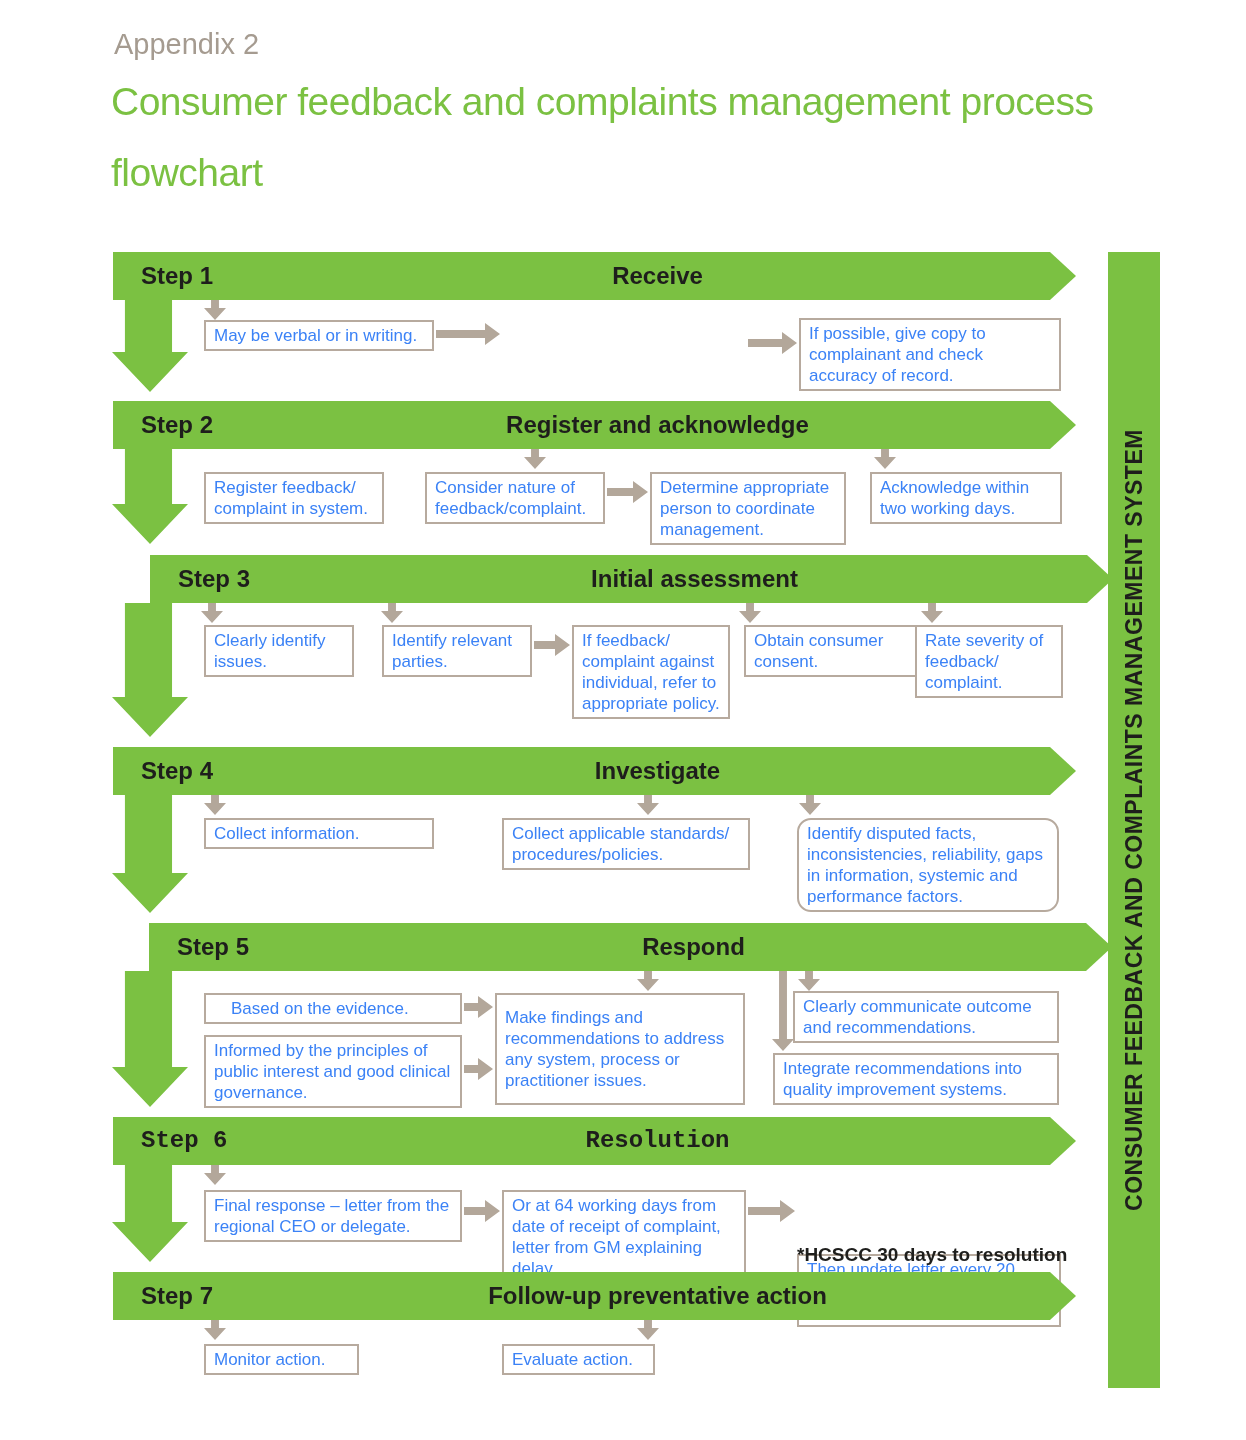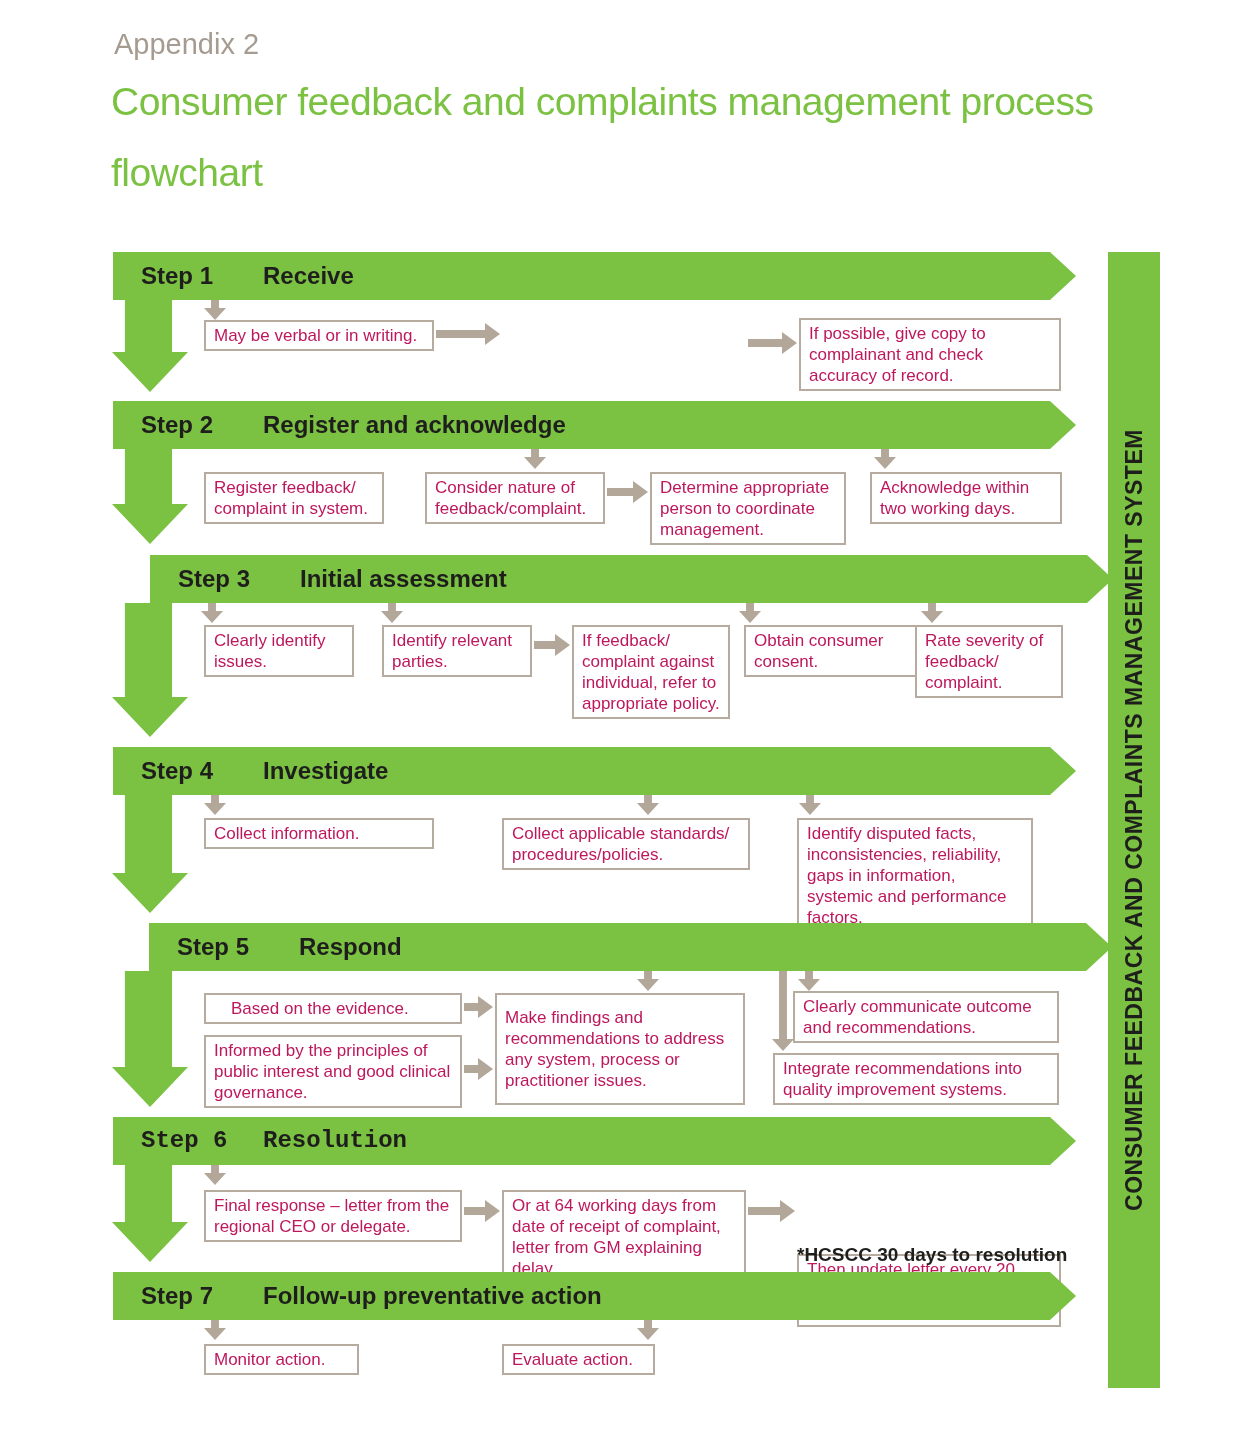--- a/index.html
+++ b/index.html
@@ -8,33 +8,33 @@
 
   .appendix{position:absolute;left:114px;top:28px;font-size:29px;color:#a59b90;}
   .main-title{position:absolute;left:111px;top:66px;font-size:39px;line-height:71px;
               color:#7bc142;font-weight:400;letter-spacing:-0.5px;}
 
   .banner{position:absolute;left:113px;width:963px;height:48px;background:#7bc142;
           clip-path:polygon(0 0,calc(100% - 26px) 0,100% 50%,calc(100% - 26px) 100%,0 100%);}
   .banner .step-label{position:absolute;left:28px;top:0;height:48px;line-height:48px;
           font-size:24px;font-weight:bold;color:#1e1e1c;}
   .banner .step-title{position:absolute;left:150px;right:24px;top:0;height:48px;line-height:48px;
-          font-size:24px;font-weight:bold;color:#1e1e1c;}
+          text-align:center;font-size:24px;font-weight:bold;color:#1e1e1c;}
 
   .garrow{position:absolute;left:112px;width:76px;background:#7bc142;
           clip-path:polygon(17% 0,79% 0,79% calc(100% - 40px),100% calc(100% - 40px),50% 100%,0 calc(100% - 40px),17% calc(100% - 40px));}
 
   .varrow{position:absolute;width:22px;background:#b3a79a;
           clip-path:polygon(32% 0,68% 0,68% calc(100% - 12px),100% calc(100% - 12px),50% 100%,0 calc(100% - 12px),32% calc(100% - 12px));}
 
   .harrow{position:absolute;height:22px;background:#b3a79a;
           clip-path:polygon(0 32%,calc(100% - 15px) 32%,calc(100% - 15px) 0,100% 50%,calc(100% - 15px) 100%,calc(100% - 15px) 68%,0 68%);}
 
   .fbox{position:absolute;box-sizing:border-box;background:#ffffff;border:2px solid #b7aa9e;
-        padding:3px 8px;font-size:17px;line-height:21px;color:#be185d;display:flex;align-items:center;}
+        padding:3px 8px;font-size:17px;line-height:21px;color:#3b82f6;display:flex;align-items:center;}
   .nowrap{white-space:nowrap;}
 
   .note{position:absolute;font-size:19px;font-weight:bold;color:#1e1e1c;text-align:center;white-space:nowrap;}
 
   .vbar{position:absolute;left:1108px;top:252px;width:52px;height:1136px;background:#7bc142;}
   .vbar-text{position:absolute;left:1108px;top:1388px;width:1136px;height:52px;
              transform:rotate(-90deg);transform-origin:0 0;line-height:52px;text-align:center;
              font-size:23px;font-weight:bold;color:#1e1e1c;letter-spacing:0.5px;white-space:nowrap;}
 </style>
 </head>
@@ -88,21 +88,21 @@
   <div class="banner" style="top:747px;">
     <span class="step-label">Step 4</span>
     <span class="step-title">Investigate</span>
   </div>
   <div class="garrow" style="top:795px;height:118px;"></div>
   <div class="varrow" style="left:204px;top:795px;height:20px;"></div>
   <div class="varrow" style="left:637px;top:795px;height:20px;"></div>
   <div class="varrow" style="left:799px;top:795px;height:20px;"></div>
   <div class="fbox nowrap" style="left:204px;top:818px;width:230px;">Collect information.</div>
   <div class="fbox" style="left:502px;top:818px;width:248px;">Collect applicable standards/ procedures/policies.</div>
-  <div class="fbox" style="left:797px;top:818px;width:236px;">Identify disputed facts, inconsistencies, reliability, gaps in information, systemic and performance factors.</div>
+  <div class="fbox" style="left:797px;top:818px;width:262px;border-radius:14px;">Identify disputed facts, inconsistencies, reliability, gaps in information, systemic and performance factors.</div>
 
   <div class="banner" style="top:923px;margin-left:36px;">
     <span class="step-label">Step 5</span>
     <span class="step-title">Respond</span>
   </div>
   <div class="garrow" style="top:971px;height:136px;"></div>
   <div class="varrow" style="left:637px;top:971px;height:20px;"></div>
   <div class="varrow" style="left:772px;top:971px;height:80px;"></div>
   <div class="varrow" style="left:798px;top:971px;height:20px;"></div>
   <div class="fbox nowrap" style="left:204px;top:993px;width:258px;padding-left:25px;">Based on the evidence.</div>

